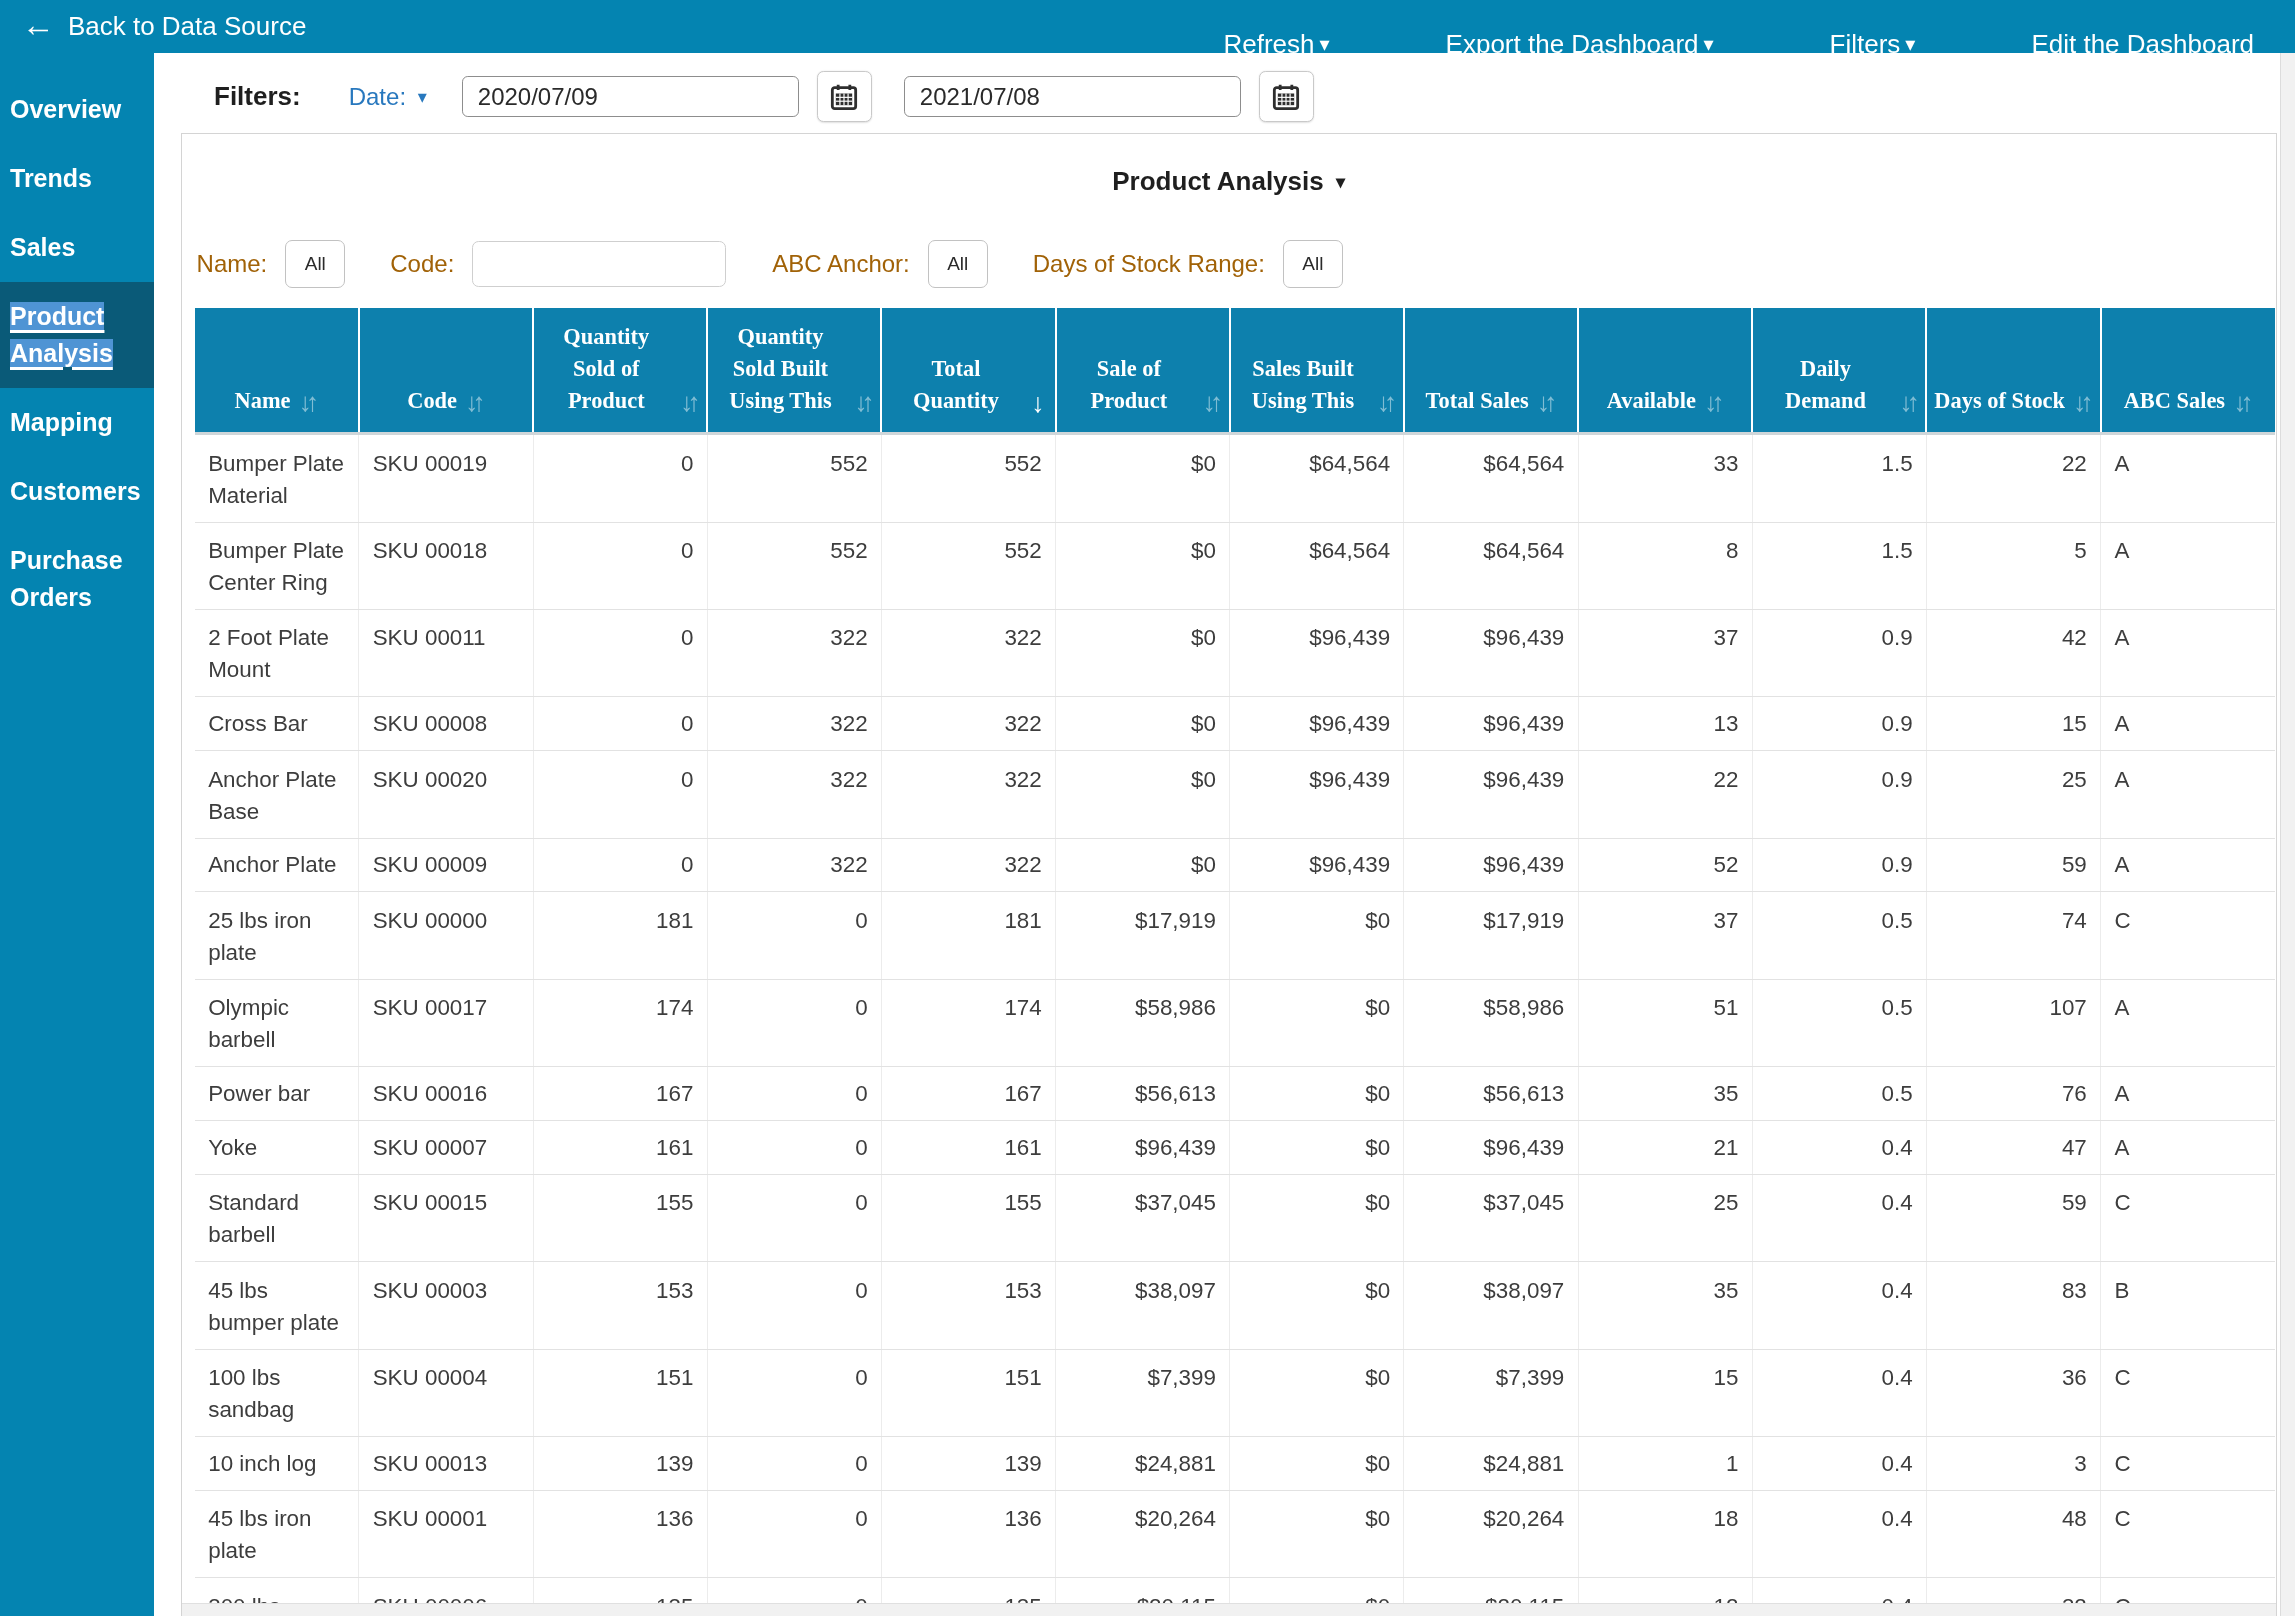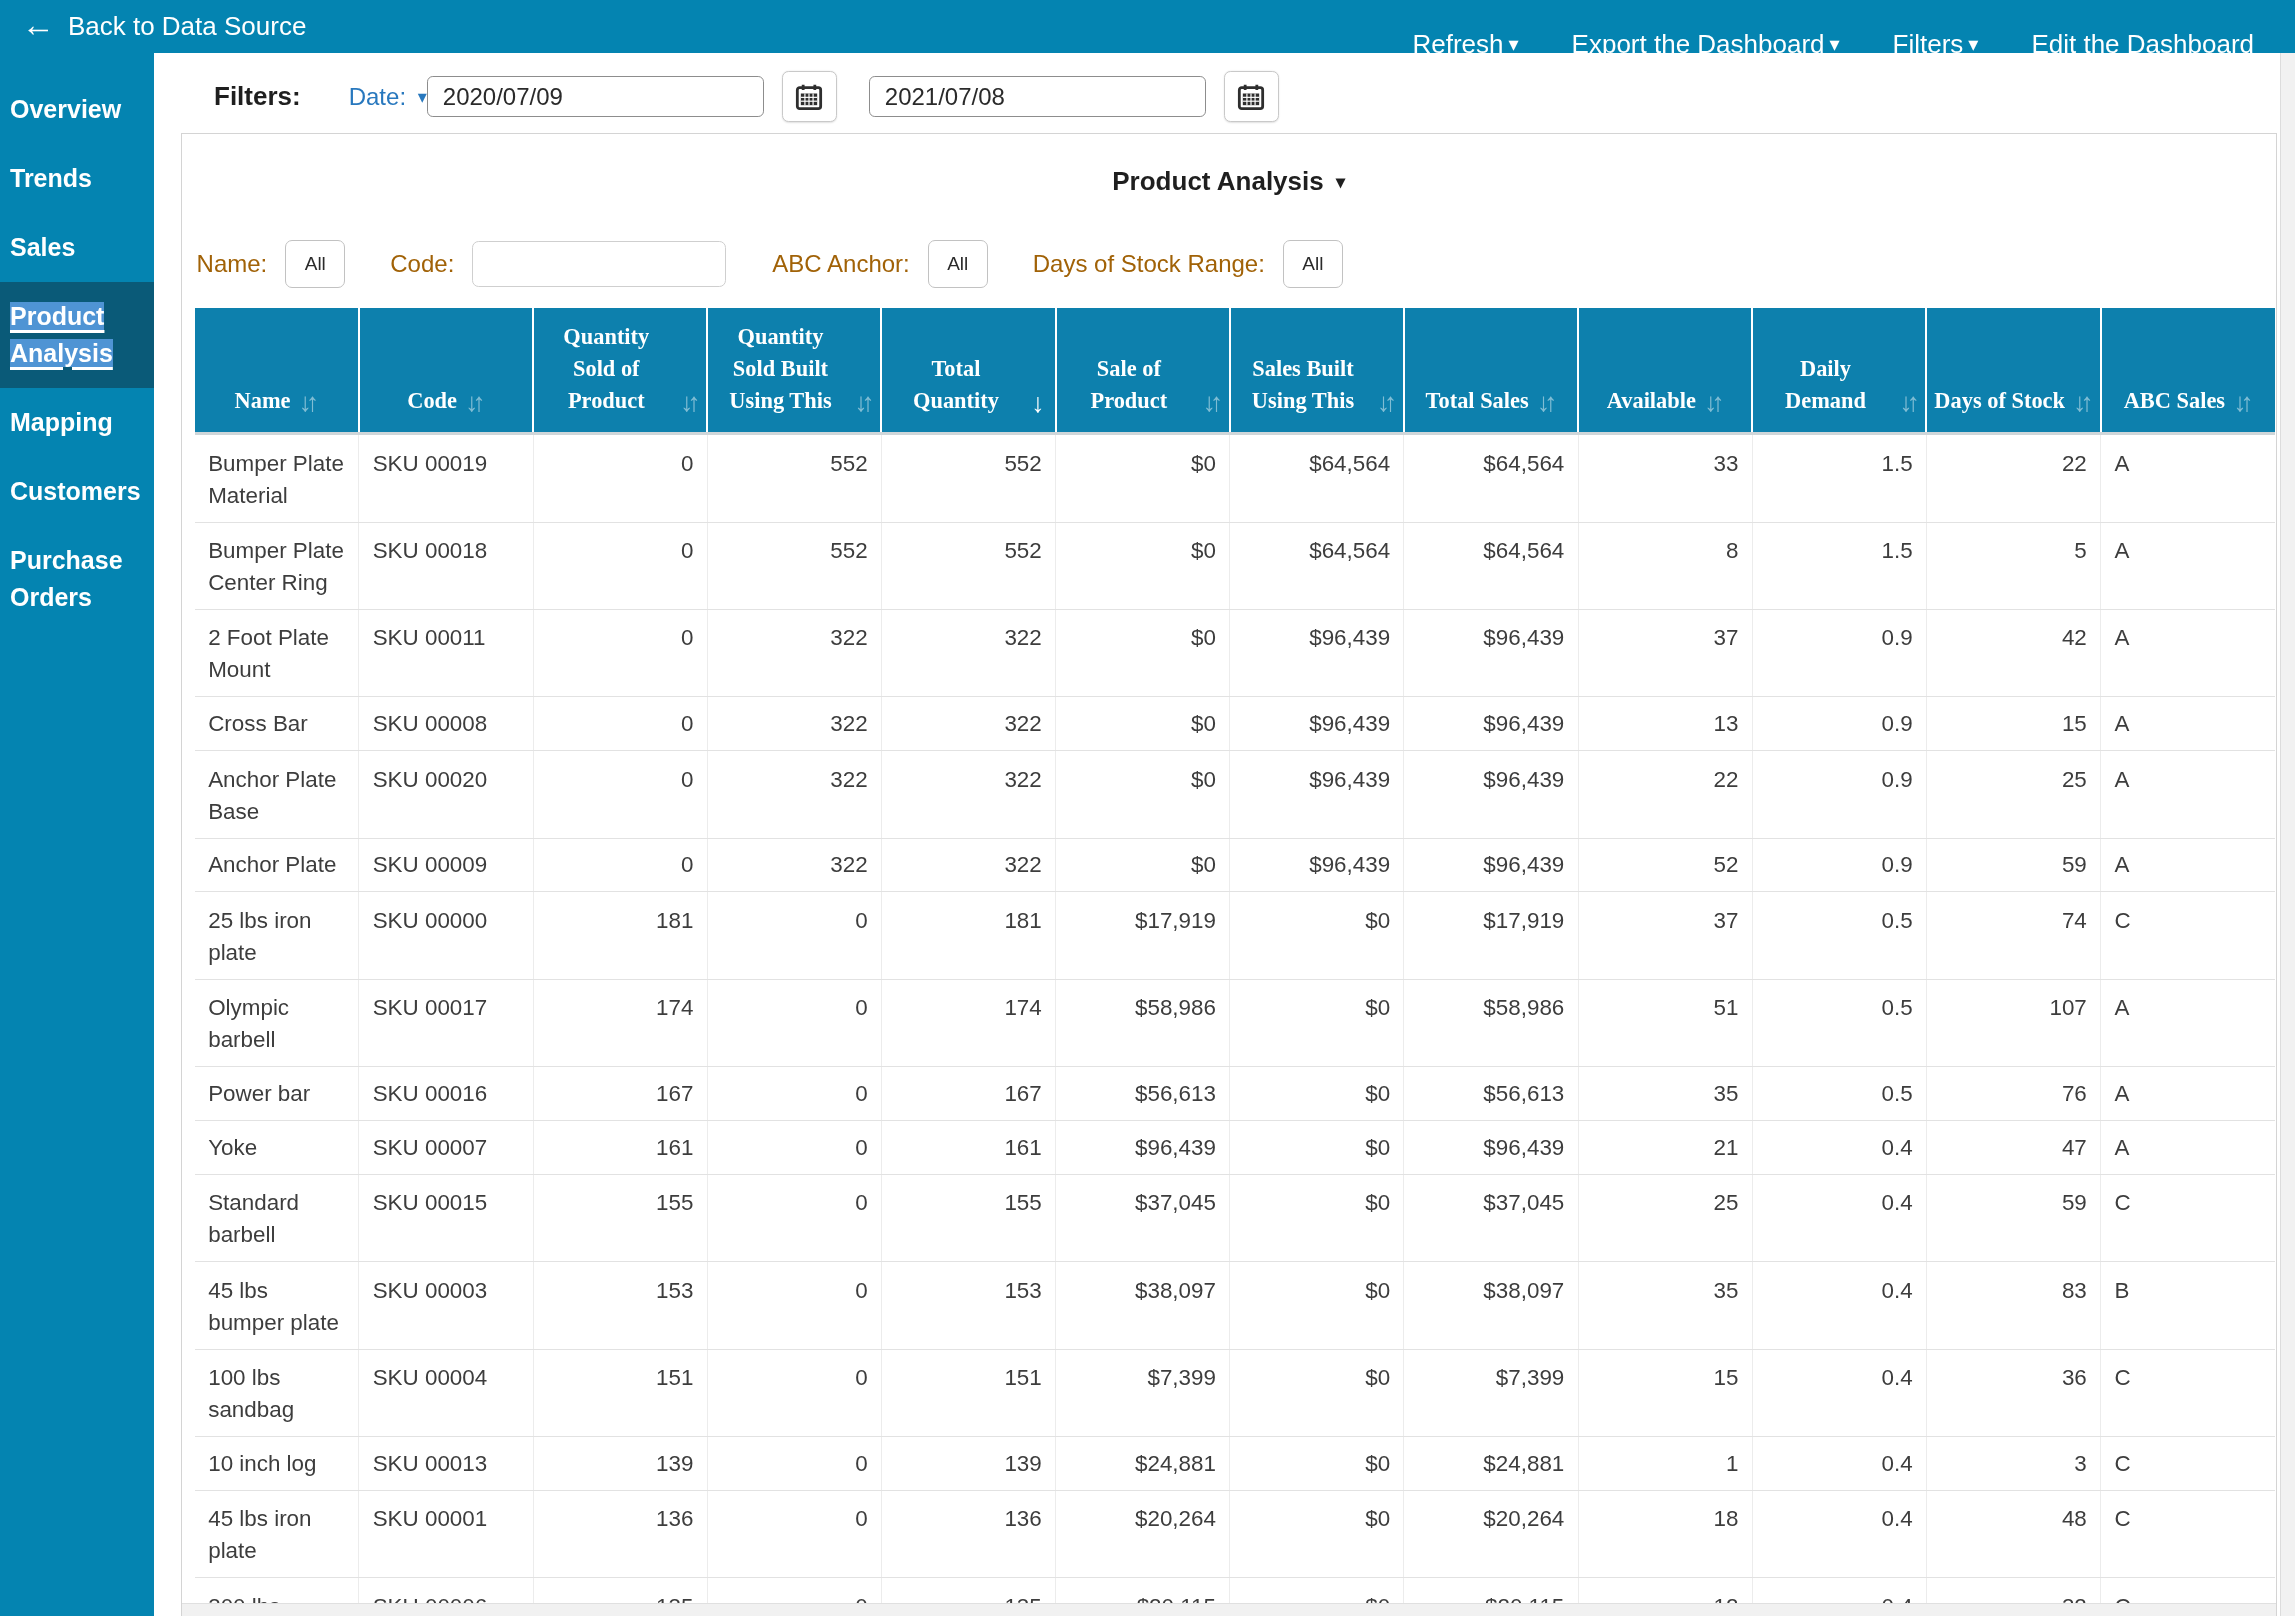--- a/index.html
+++ b/index.html
@@ -9,21 +9,21 @@
     -webkit-font-smoothing:antialiased;
   }
   
   .topbar{
     position:absolute;top:0;left:0;width:2295px;height:53px;
     background:#0484b1;color:#fff;display:flex;align-items:center;
     justify-content:space-between;font-size:26px;
   }
   .topbar-left{display:flex;align-items:center;gap:13.3px;padding-left:21.6px;cursor:pointer;}
   .back-arrow{font-size:33px;font-weight:bold;line-height:1;position:relative;top:-1.7px;}
-  .topbar-menu{display:flex;align-items:center;gap:53px;padding-right:41px;margin-top:36px;}
+  .topbar-menu{display:flex;align-items:center;gap:116px;padding-right:41px;margin-top:36px;}
   .top-menu-item{cursor:pointer;white-space:nowrap;}
   .caret{font-size:20px;margin-left:5px;position:relative;top:-1.7px;}
   
   .sidebar{
     position:absolute;top:53px;left:0;width:154px;bottom:0;
     background:#0484b1;padding-top:21.6px;box-sizing:border-box;
   }
   .side-item{
     color:#fff;font-weight:bold;font-size:25px;line-height:37px;
     padding:16px 6.6px 16px 10px;cursor:pointer;
@@ -35,21 +35,21 @@
   }
   
   .content{position:absolute;left:154px;top:53px;right:15px;bottom:0;background:#fff;}
   .filters-row{
     position:absolute;left:60px;top:18px;display:flex;align-items:center;
   }
   .filters-label{font-size:26px;font-weight:bold;color:#1f1f1f;}
   .date-label{font-size:24px;color:#2878be;margin-left:48px;cursor:pointer;white-space:nowrap;}
   .date-label .caret{color:#2878be;font-size:18px;}
   .date-input{
-    box-sizing:border-box;width:337px;height:41px;
+    box-sizing:border-box;width:337px;height:41px;margin-left:35px;
     border:1.7px solid #8d8d8d;border-radius:5.8px;font-size:24px;color:#2a2a2a;
     padding:0 15px;font-family:"Liberation Sans",sans-serif;outline:none;
   }
   .cal-btn{
     box-sizing:border-box;width:55px;height:51px;margin-left:18px;
     background:#fff;border:1.7px solid #c9c9c9;border-radius:6.6px;
     display:flex;align-items:center;justify-content:center;cursor:pointer;
     box-shadow:0 0.8px 1.7px rgba(0,0,0,0.12);
   }
   .cal-btn + .date-input{margin-left:32px;}

